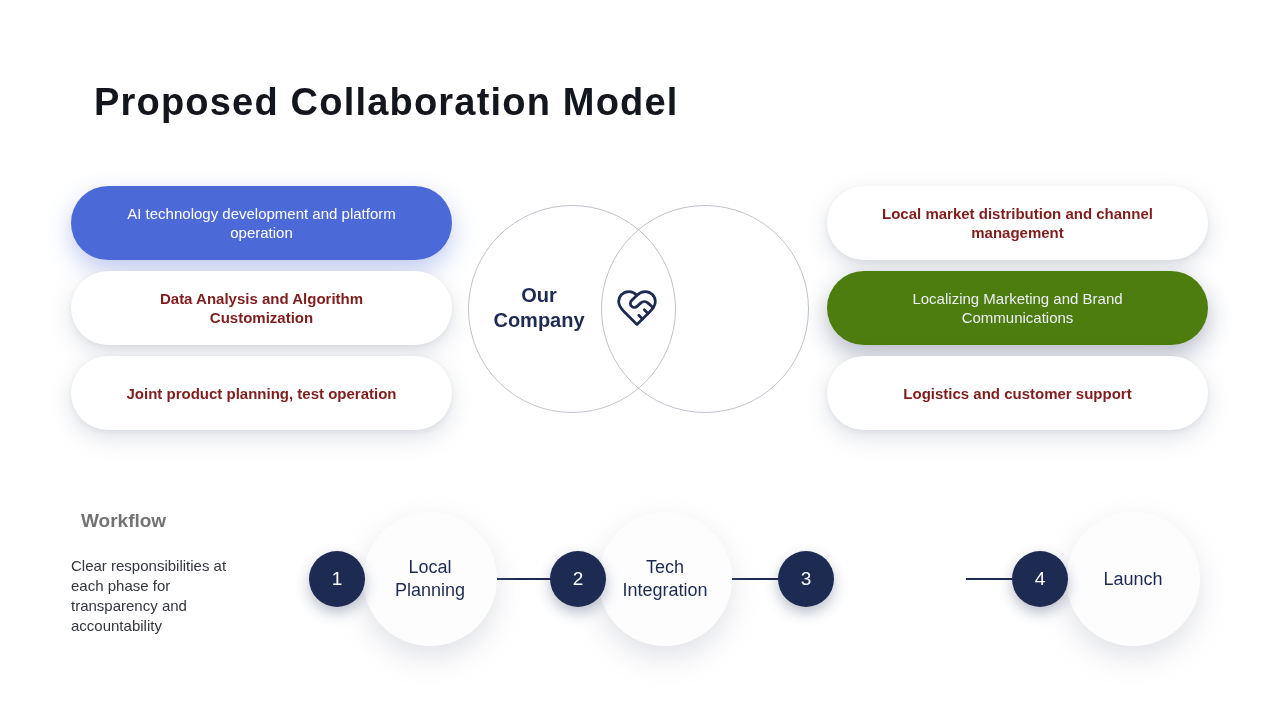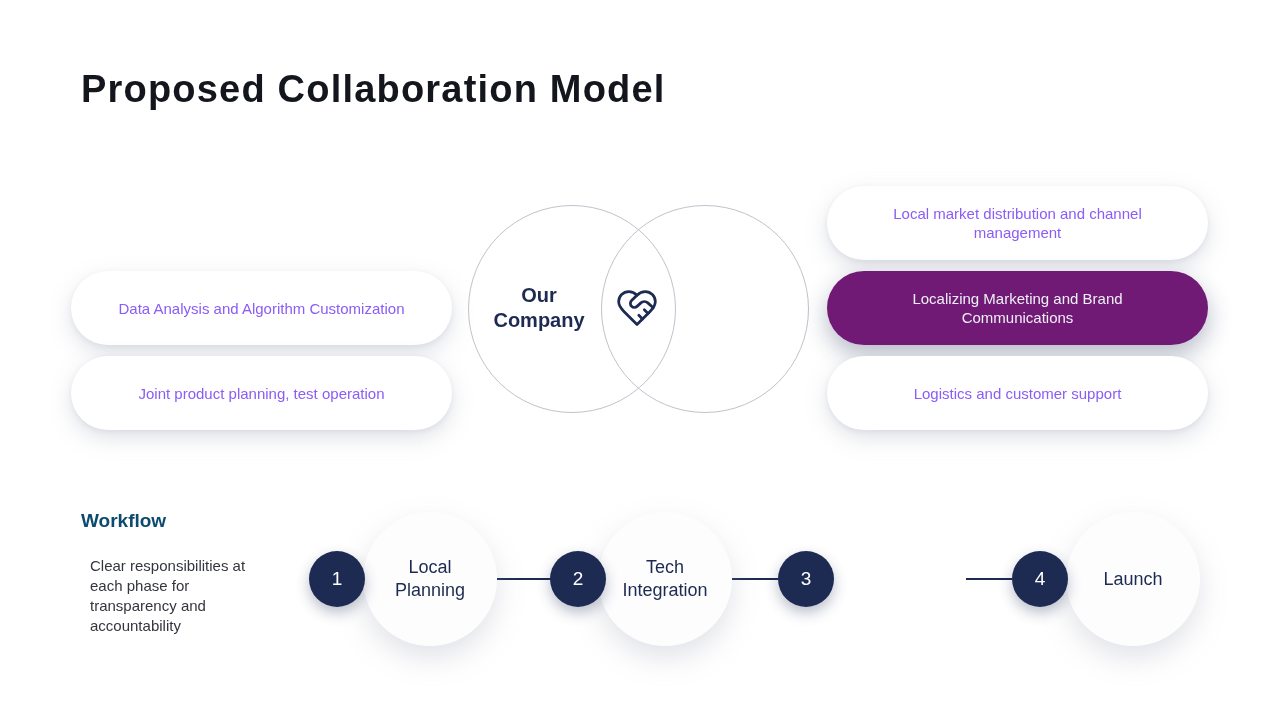--- a/index.html
+++ b/index.html
@@ -1,62 +1,63 @@
 <!DOCTYPE html>
 <html><head>
 <meta charset="utf-8">
 <style>
   html,body { margin:0; padding:0; background:#ffffff; }
   .slide {
     position:relative; width:1280px; height:720px; background:#ffffff;
     font-family:"Liberation Sans", sans-serif; overflow:hidden; color:#2b2f38;
   }
   .title {
-    position:absolute; left:81px; top:68px; margin:0;
+    position:absolute; left:81px; top:68px; margin:13px;
     font-size:38px; font-weight:700; letter-spacing:1.2px; color:#14161d;
   }
   
   .pill {
     position:absolute; width:381px; height:74px; border-radius:37px;
     display:flex; align-items:center; justify-content:center;
     text-align:center; font-size:15px; line-height:19px;
     padding:0 40px; box-sizing:border-box;
   }
   .pill.white {
-    background:#ffffff; color:#8b5cf6;
+    background:#ffffff; color:#7f1d1d;
     box-shadow:0 8px 22px rgba(145,152,170,0.28), 0 2px 5px rgba(145,152,170,0.14);
+    font-weight:bold;
   }
   .pill.blue {
     background:#4c6ad7; color:#ffffff;
     box-shadow:0 10px 24px rgba(76,106,215,0.35);
   }
   .pill.navy {
-    background:#701a75; color:#eef0f6;
+    background:#4d7c0f; color:#eef0f6;
     box-shadow:0 10px 24px rgba(29,43,82,0.32);
   }
   
   .venn-circle {
     position:absolute; top:205px; width:206px; height:206px;
     border-radius:50%; border:1px solid #bfc3cc; background:transparent;
   }
   .venn-label {
     position:absolute; top:283px; width:104px; text-align:center;
     color:#1d2b52; font-size:20px; line-height:25px; font-weight:600;
   }
   .handshake {
     position:absolute; left:615px; top:286px; width:44px; height:44px;
     color:#1d2b52; display:flex; align-items:center; justify-content:center;
   }
   
   .wf-title {
     position:absolute; left:81px; top:510px;
-    font-size:19px; font-weight:600; color:#0c4a6e;
+    font-size:19px; font-weight:600; color:#737373;
   }
   .wf-desc {
-    position:absolute; left:90px; top:556px; width:185px;
+    position:absolute; left:71px; top:556px; width:185px;
     font-size:15px; line-height:20px; color:#33363e;
   }
   .step-circle {
     position:absolute; top:512px; width:134px; height:134px; border-radius:50%;
     background:#fdfdfe; box-shadow:0 12px 28px rgba(158,163,178,0.30);
     display:flex; align-items:center; justify-content:center;
     text-align:center; color:#1d2b52; font-size:18px; line-height:23px; font-weight:500;
     z-index:1;
   }
   .step-circle span { display:block; width:112px; }
@@ -70,20 +71,23 @@
     position:absolute; top:578px; height:2px; background:#1d2b52; z-index:0;
   }
 </style>
 </head>
 <body>
 
 <div class="slide">
 
   <h1 class="title">Proposed Collaboration Model</h1>
 
+  <div class="pill blue" style="left:71px; top:186px;">
+    <span>AI technology development and platform operation</span>
+  </div>
   <div class="pill white" style="left:71px; top:271px;">
     <span>Data Analysis and Algorithm Customization</span>
   </div>
   <div class="pill white" style="left:71px; top:356px;">
     <span>Joint product planning, test operation</span>
   </div>
 
   <div class="venn-circle" style="left:468px;"></div>
   <div class="venn-circle" style="left:601px;"></div>
   <div class="venn-label" style="left:487px;">Our Company</div>

